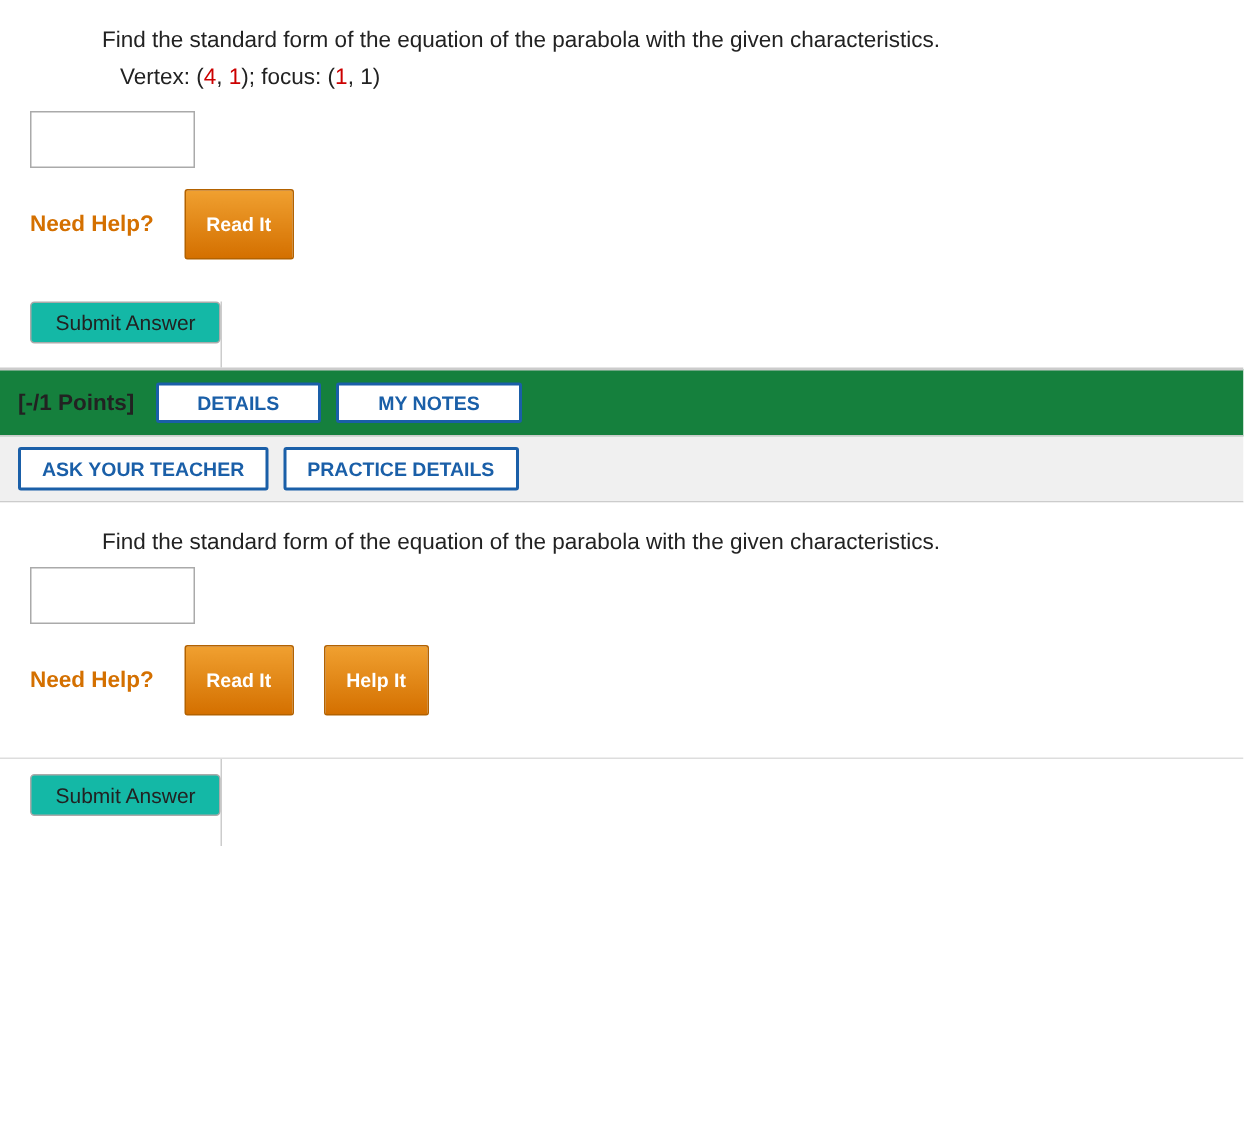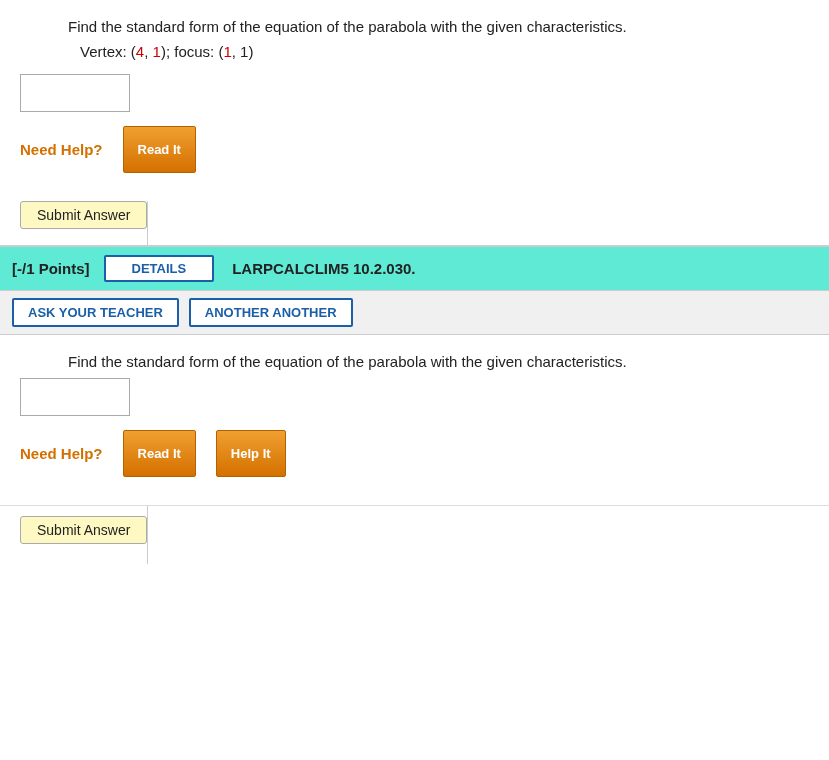--- a/index.html
+++ b/index.html
@@ -53,38 +53,38 @@
       border: 1px solid #b36200;
       color: #fff;
       font-weight: bold;
       font-size: 13px;
       padding: 15px 14px;
       cursor: pointer;
       border-radius: 2px;
     }
 
     .btn-submit {
-      background: #fef9c3;
+      background: #14b8a6;
       border: 1px solid #aaa;
       color: #222;
       font-size: 14px;
       padding: 5px 16px;
       cursor: pointer;
       border-radius: 3px;
     }
 
     .separator-line {
       border: none;
       border-top: 1px solid #ccc;
       margin: 0 0 0 0;
     }
 
     
     .meta-bar {
-      background: #5eead4;
+      background: #15803d;
       border-top: 1px solid #ccc;
       border-bottom: 1px solid #ccc;
       padding: 8px 12px;
       display: flex;
       align-items: center;
       gap: 10px;
     }
 
     .points-label {
       font-weight: bold;
@@ -178,27 +178,27 @@
 <div class="submit-section" style="padding: 0 0 16px 20px; border-right: 1px solid #ccc; display: inline-block; margin-left: 0;">
   <button class="btn-submit">Submit Answer</button>
 </div>
 
 <hr class="separator-line">
 
 
 <div class="meta-bar">
   <span class="points-label">[-/1 Points]</span>
   <button class="btn-outline">DETAILS</button>
-  <span class="assignment-code">LARPCALCLIM5 10.2.030.</span>
+  <button class="btn-outline">MY NOTES</button>
 </div>
 
 
 <div class="teacher-bar">
   <button class="btn-teacher">ASK YOUR TEACHER</button>
-  <button class="btn-teacher">ANOTHER ANOTHER</button>
+  <button class="btn-teacher">PRACTICE DETAILS</button>
 </div>
 
 
 <div class="section2">
   <div class="problem-text">Find the standard form of the equation of the parabola with the given characteristics.</div>
   <div>
     <input class="answer-box" type="text" style="">
   </div>
   <div class="need-help-row">
     <span class="orange-label">Need Help?</span>

